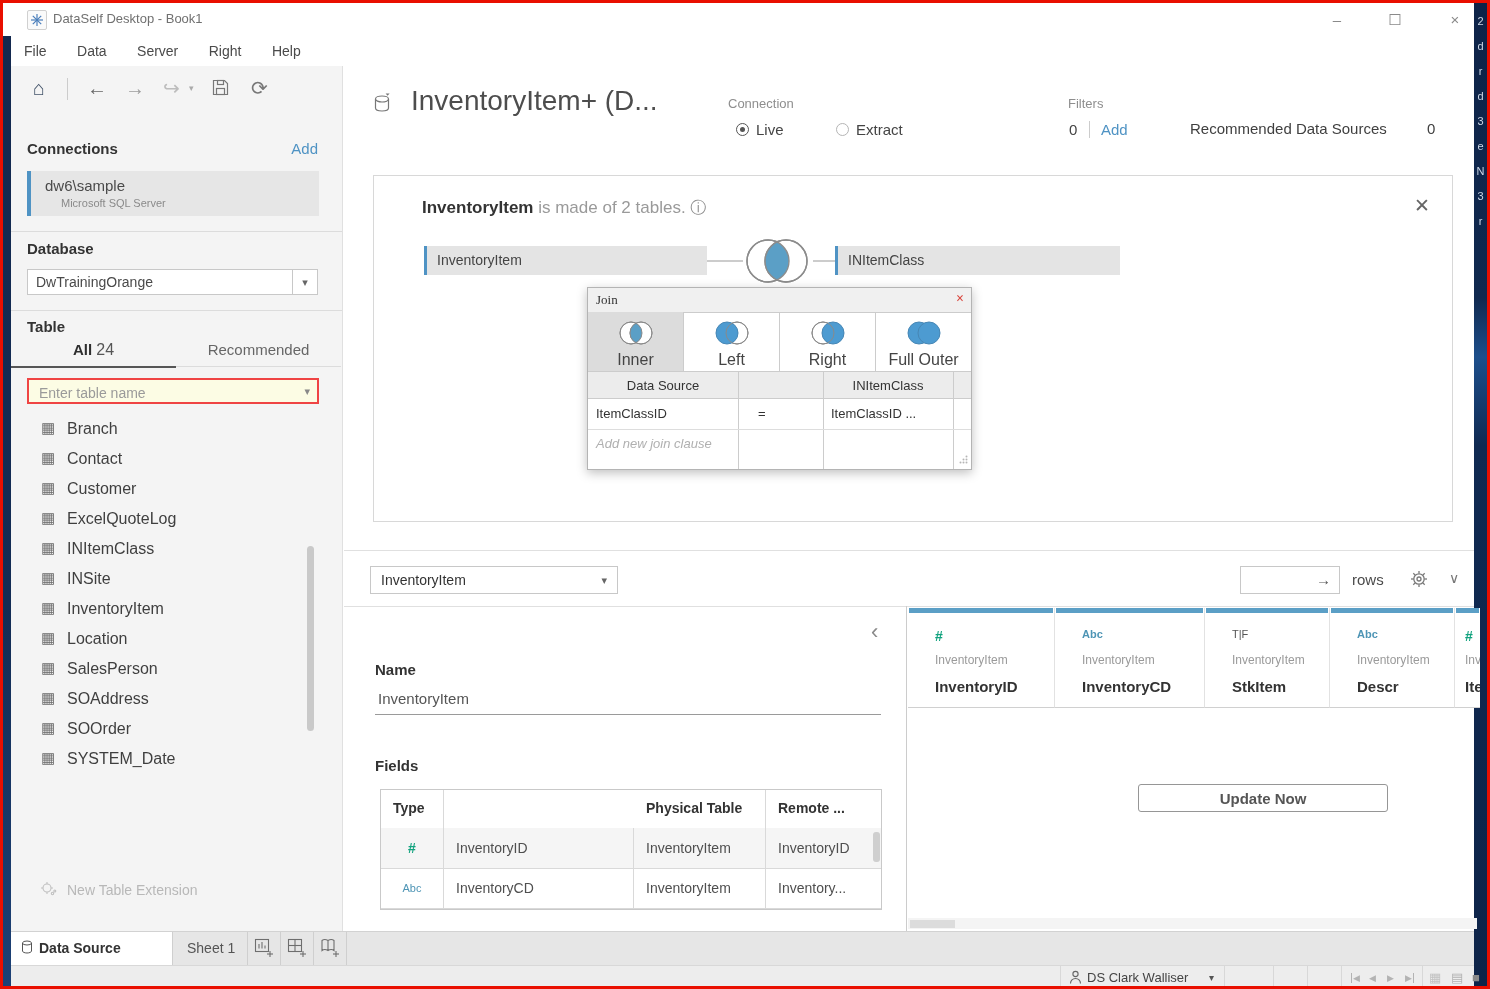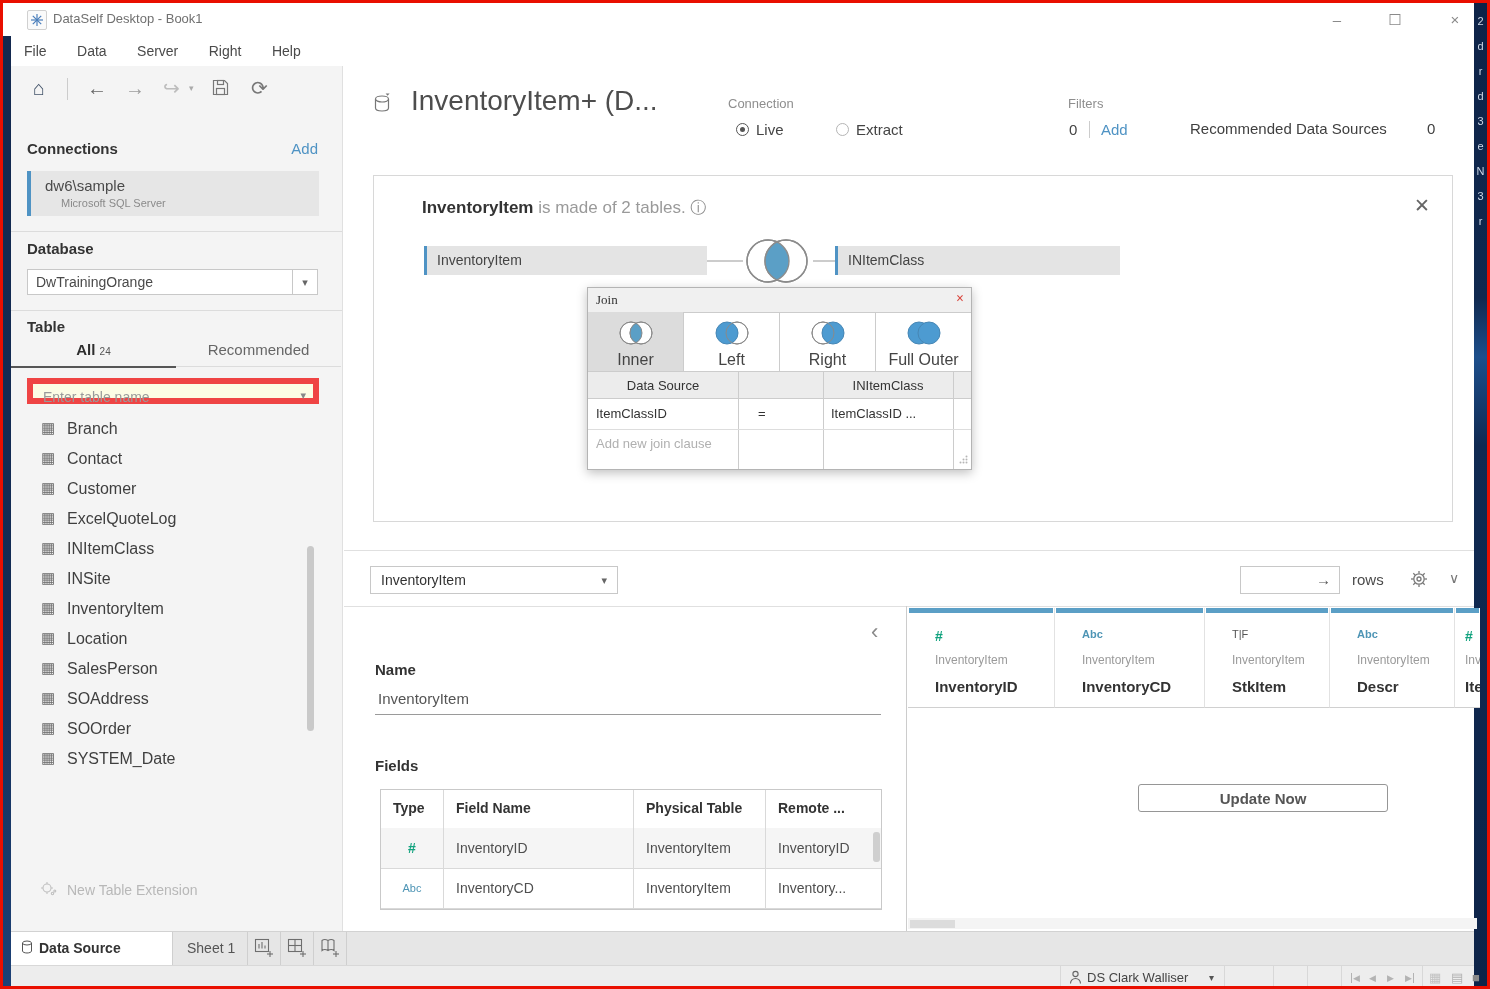--- a/index.html
+++ b/index.html
@@ -30,21 +30,21 @@
   #conn-card{left:16px;top:105px;width:292px;height:45px;background:#e6e6e6;border-left:4px solid #4f93c4;box-sizing:border-box;}
   #conn-name{left:14px;top:6px;font-size:15px;color:#4a4a4a;}
   #conn-sub{left:30px;top:26px;font-size:11px;color:#8a8a8a;}
   .hr{height:1px;background:#dcdcdc;left:0;right:0;}
   #db-select{left:16px;top:203px;width:291px;height:26px;background:#fff;border:1px solid #c8c8c8;box-sizing:border-box;}
   #db-select .val{left:8px;top:4px;font-size:14px;color:#4a4a4a;}
   #db-select .caretbox{right:0;top:0;bottom:0;width:24px;border-left:1px solid #c8c8c8;text-align:center;color:#666;font-size:11px;line-height:24px;}
   .tab-lbl{font-size:15px;}
   #tab-all{left:0;top:275px;width:165px;height:25px;text-align:center;color:#2e2e2e;font-weight:bold;border-bottom:2px solid #565656;}
   #tab-rec{left:165px;top:275px;width:165px;height:25px;text-align:center;color:#666;border-bottom:1px solid #dcdcdc;}
-  #tbl-search{left:16px;top:312px;width:292px;height:26px;box-sizing:border-box;background:#fcfce4;border:6px solid #ef4444;}
+  #tbl-search{left:16px;top:312px;width:292px;height:26px;box-sizing:border-box;background:#fcfce4;border:2px solid #ef4444;}
   #tbl-search input{position:absolute;left:8px;top:1px;width:250px;height:22px;border:none;background:transparent;font-size:14px;color:#555;font-family:"Liberation Sans",sans-serif;outline:none;}
   #tbl-search input::placeholder{color:#9a9a9a;}
   #tbl-search .caret{position:absolute;right:7px;top:5px;color:#888;font-size:11px;}
   .tbl-item{left:0;width:300px;height:30px;}
   .tbl-item .gi{position:absolute;left:30px;top:5px;font-size:15px;color:#6a6a6a;}
   .tbl-item .lbl{position:absolute;left:56px;top:6px;font-size:16px;color:#3f3f3f;}
   #list-scroll{left:296px;top:480px;width:7px;height:185px;background:#c9c9c9;border-radius:4px;}
   .sb-action .lbl{position:absolute;left:56px;top:6px;font-size:14px;color:#3f3f3f;}
   .sb-action .ai{position:absolute;left:28px;top:4px;}
   .disabled .lbl{color:#b8b8b8 !important;}
@@ -73,21 +73,21 @@
   .jtab{top:24px;height:59px;border-right:1px solid #ccc;box-sizing:border-box;text-align:center;}
   .jtab.sel{background:#dcdcdc;}
   .jtab svg{margin-top:7px;}
   .jtab .lbl{font-size:16px;color:#444;margin-top:0px;}
   #jc-head{left:0;top:83px;right:0;height:28px;background:#ececec;border-top:1px solid #ccc;border-bottom:1px solid #ccc;box-sizing:border-box;}
   .jc-cell{top:0;height:28px;line-height:28px;text-align:center;font-size:13px;color:#333;}
   .jc-v{width:1px;background:#ccc;top:83px;height:98px;}
   #jc-row1{left:0;top:111px;right:0;height:30px;border-bottom:1px solid #ddd;}
   #jc-row1 span, #jc-row2 span{position:absolute;top:7px;font-size:13px;color:#333;}
   #jc-row2{left:0;top:141px;right:0;height:30px;}
-  #jc-row2 .ph{color:#b0b0b0;}
+  #jc-row2 .ph{color:#b0b0b0;font-style:italic;}
 
   
   #tbl-select{left:367px;top:563px;width:248px;height:28px;border:1px solid #c8c8c8;background:#fff;box-sizing:border-box;}
   #tbl-select .val{position:absolute;left:10px;top:5px;font-size:14px;color:#333;}
   #tbl-select .caret{position:absolute;right:10px;top:7px;color:#666;font-size:11px;}
   #rows-input{left:1237px;top:563px;width:100px;height:28px;border:1px solid #c8c8c8;background:#fff;box-sizing:border-box;}
   #rows-input .arrow{position:absolute;right:8px;top:4px;color:#555;font-size:15px;}
 
   
   #meta-name-lbl,#meta-fields-lbl{font-size:15px;font-weight:bold;color:#333;}
@@ -206,21 +206,21 @@
     <span class="a sb-h" style="left:16px;top:174px;">Database</span>
     <div class="a" id="db-select">
       <span class="a val">DwTrainingOrange</span>
       <div class="a caretbox"><span>▾</span></div>
     </div>
     <div class="a hr" style="top:244px;"></div>
 
     <span class="a sb-h" style="left:16px;top:252px;">Table</span>
     <div class="a tab-lbl" id="tab-all">
       <span>All</span>
-      <span style="font-size:10px;font-weight:normal;color:#555;">24</span>
+      <span style="font-size:16px;font-weight:normal;color:#555;">24</span>
     </div>
     <div class="a tab-lbl" id="tab-rec">
       <span>Recommended</span>
     </div>
 
     <div class="a" id="tbl-search">
       <input placeholder="Enter table name" style="">
       <span class="caret">▾</span>
     </div>
 
@@ -446,21 +446,20 @@
 
   <span class="a" style="left:868px;top:616px;font-size:22px;color:#8a8a8a;">‹</span>
   <span class="a" id="meta-name-lbl" style="left:372px;top:658px;">Name</span>
   <span class="a" style="left:375px;top:687px;font-size:15px;color:#555;">InventoryItem</span>
   <div class="a" id="name-underline"></div>
   <span class="a" id="meta-fields-lbl" style="left:372px;top:754px;">Fields</span>
 
   <div class="a" id="fields-tbl">
     <div class="a ft-row ft-head" style="top:0;">
       <div class="a ft-cell" style="left:0;width:63px;">Type</div>
-      <div class="a ft-cell" style="left:63px;width:190px;">Field Name</div>
       <div class="a ft-cell" style="left:253px;width:132px;">Physical Table</div>
       <div class="a ft-cell" style="left:385px;width:115px;border-right:none;">Remote ...</div>
     </div>
     <div class="a ft-row hl" style="top:38px;">
       <div class="a ft-cell ft-body-cell t-green" style="left:0;width:63px;text-align:center;padding-left:0;font-weight:bold;">#</div>
       <div class="a ft-cell ft-body-cell" style="left:63px;width:190px;">InventoryID</div>
       <div class="a ft-cell ft-body-cell" style="left:253px;width:132px;">InventoryItem</div>
       <div class="a ft-cell ft-body-cell" style="left:385px;width:115px;border-right:none;">InventoryID</div>
     </div>
     <div class="a ft-row" style="top:78px;">

